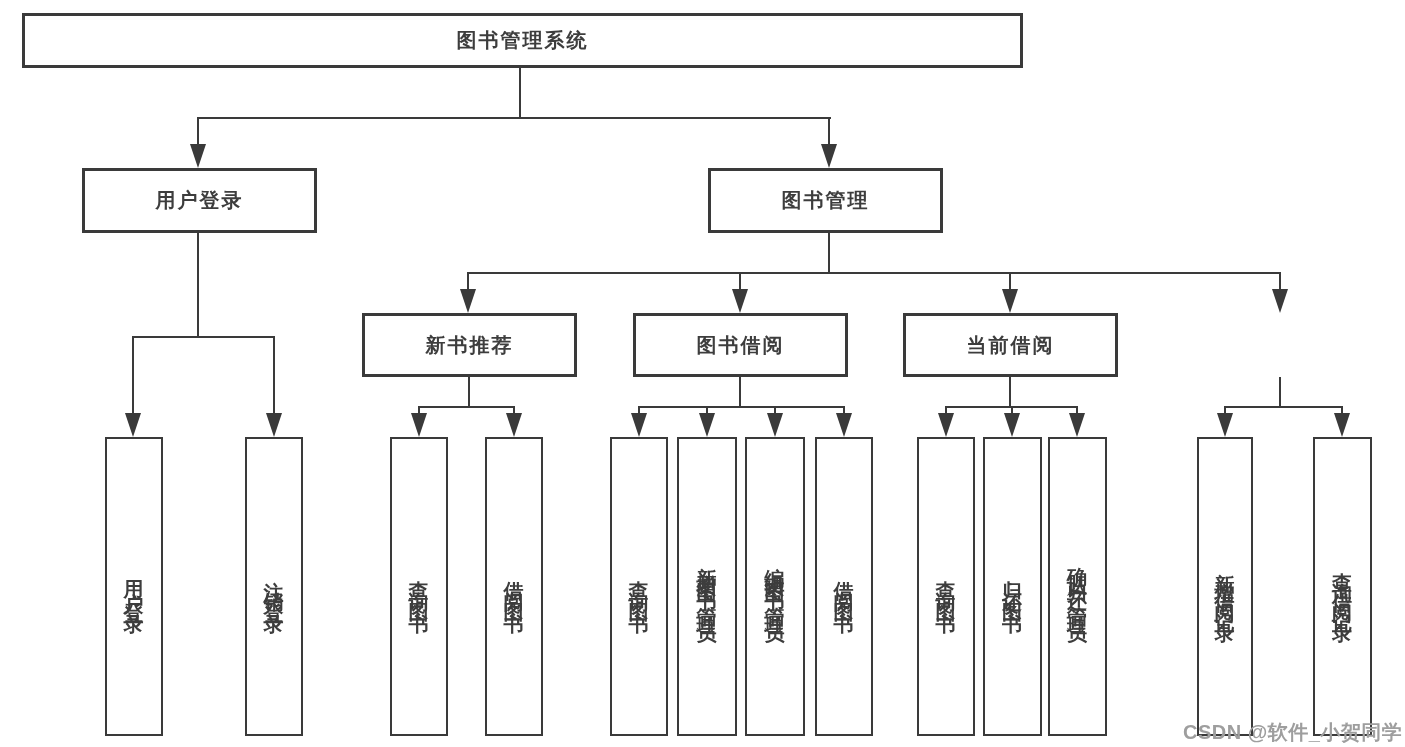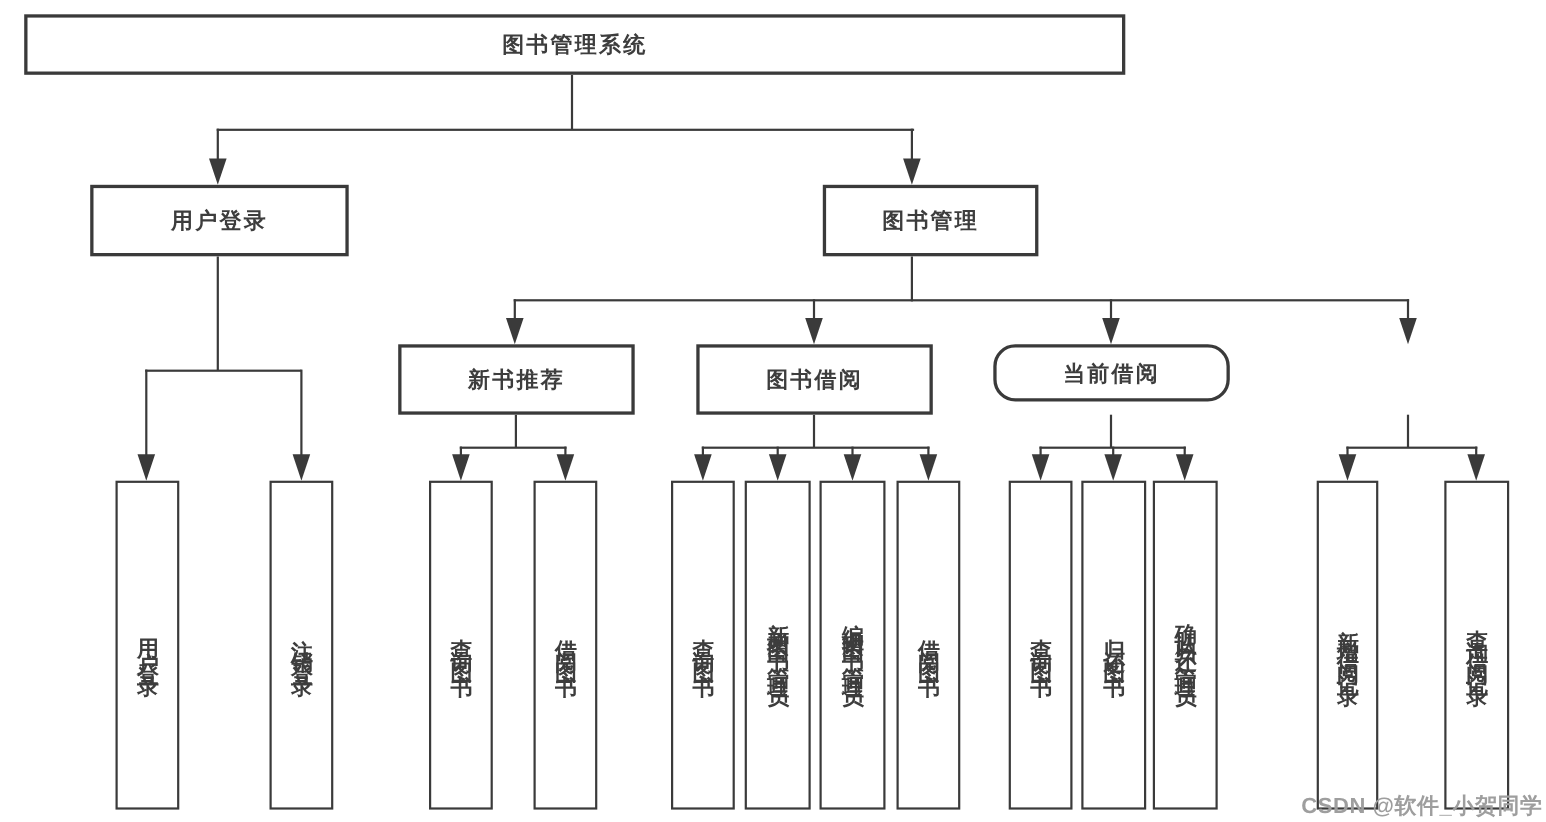--- a/index.html
+++ b/index.html
@@ -74,21 +74,21 @@
   <div class="box" style="left:22px;top:13px;width:1001px;height:55px;">图书管理系统</div>
 
   <div class="vline" style="left:519px;top:68px;height:50px;"></div>
   <div class="hline" style="left:197px;top:117px;width:634px;"></div>
   <div class="vline" style="left:197px;top:117px;height:30px;"></div>
   <div class="tri" style="left:190px;top:144px;"></div>
   <div class="vline" style="left:828px;top:117px;height:30px;"></div>
   <div class="tri" style="left:821px;top:144px;"></div>
 
   <div class="box" style="left:82px;top:168px;width:235px;height:65px;">用户登录</div>
-  <div class="box" style="left:748px;top:168px;width:196px;height:65px;">图书管理</div>
+  <div class="box" style="left:708px;top:168px;width:235px;height:65px;">图书管理</div>
 
   <div class="vline" style="left:197px;top:233px;height:104px;"></div>
   <div class="hline" style="left:132px;top:336px;width:142px;"></div>
   <div class="vline" style="left:132px;top:336px;height:80px;"></div>
   <div class="tri" style="left:125px;top:413px;"></div>
   <div class="vline" style="left:273px;top:336px;height:80px;"></div>
   <div class="tri" style="left:266px;top:413px;"></div>
 
   <div class="vline" style="left:828px;top:233px;height:41px;"></div>
   <div class="hline" style="left:467px;top:272px;width:814px;"></div>
@@ -96,21 +96,21 @@
   <div class="tri" style="left:460px;top:289px;"></div>
   <div class="vline" style="left:739px;top:272px;height:20px;"></div>
   <div class="tri" style="left:732px;top:289px;"></div>
   <div class="vline" style="left:1009px;top:272px;height:20px;"></div>
   <div class="tri" style="left:1002px;top:289px;"></div>
   <div class="vline" style="left:1279px;top:272px;height:20px;"></div>
   <div class="tri" style="left:1272px;top:289px;"></div>
 
   <div class="box" style="left:362px;top:313px;width:215px;height:64px;">新书推荐</div>
   <div class="box" style="left:633px;top:313px;width:215px;height:64px;">图书借阅</div>
-  <div class="box" style="left:903px;top:313px;width:215px;height:52px;border-radius:20px;">当前借阅</div>
+  <div class="box" style="left:903px;top:313px;width:215px;height:64px;">当前借阅</div>
 
   <div class="vline" style="left:468px;top:377px;height:30px;"></div>
   <div class="hline" style="left:418px;top:406px;width:97px;"></div>
   <div class="vline" style="left:418px;top:406px;height:10px;"></div>
   <div class="tri" style="left:411px;top:413px;"></div>
   <div class="vline" style="left:513px;top:406px;height:10px;"></div>
   <div class="tri" style="left:506px;top:413px;"></div>
 
   <div class="vline" style="left:739px;top:377px;height:30px;"></div>
   <div class="hline" style="left:638px;top:406px;width:207px;"></div>

